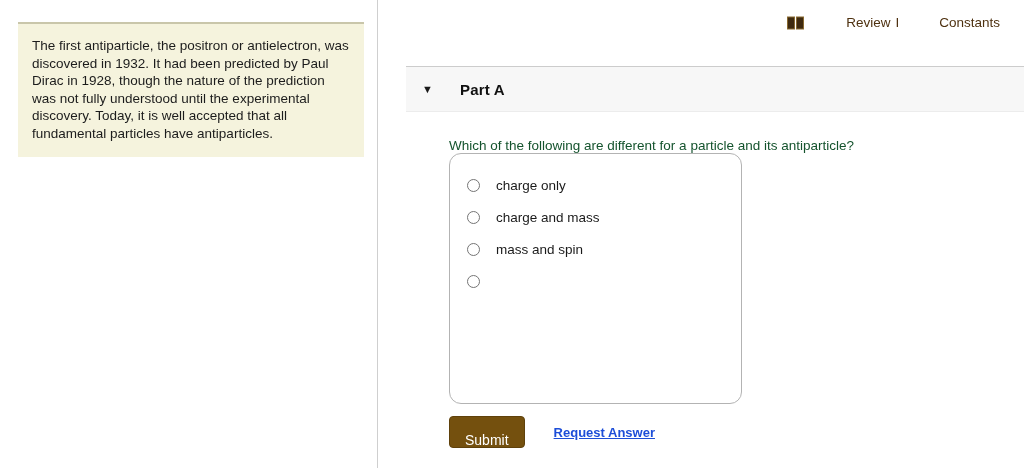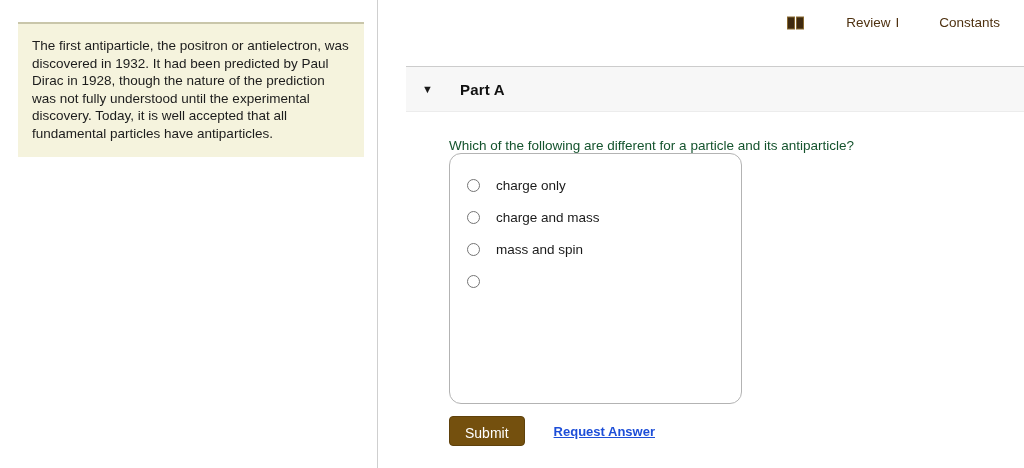--- a/index.html
+++ b/index.html
@@ -33,21 +33,21 @@
   .options-box{position:absolute;top:153px;left:71px;width:293px;height:251px;box-sizing:border-box;
                border:1px solid #b3b3b3;border-radius:12px;background:#ffffff;padding:15px 0 12px 0;}
   .option-row{height:32px;display:flex;align-items:center;padding-left:17px;cursor:pointer;}
   .radio{width:13px;height:13px;border:1px solid #757575;border-radius:50%;background:#ffffff;
          box-sizing:border-box;flex:0 0 auto;}
   .option-label{margin-left:16px;font-size:13.5px;color:#1a1a1a;}
 
   .action-row{position:absolute;top:416px;left:71px;display:flex;align-items:center;}
   .submit-btn{background:#74500e;color:#ffffff;border:1px solid #5f410b;border-radius:4px;
               font-family:"Liberation Sans","DejaVu Sans",sans-serif;
-              font-size:14px;padding:8px 15px;height:30px;cursor:pointer;}
+              font-size:14px;padding:15px 15px;height:30px;cursor:pointer;}
   .request-link{margin-left:29px;font-size:13px;font-weight:bold;color:#1d4ed8;
                 text-decoration:underline;cursor:pointer;}
 </style>
 </head>
 <body>
 
 <div class="page">
 
   <div class="left-col">
     <div class="intro-box">

